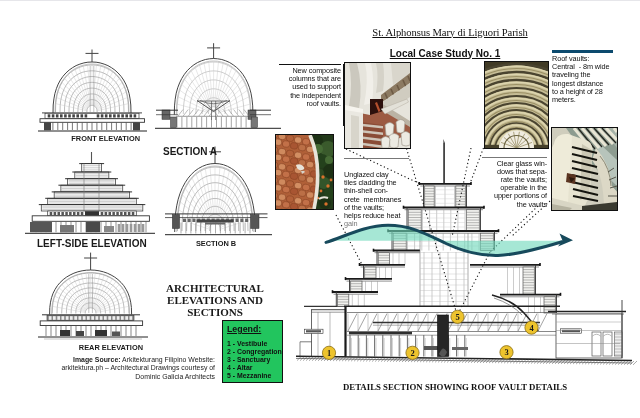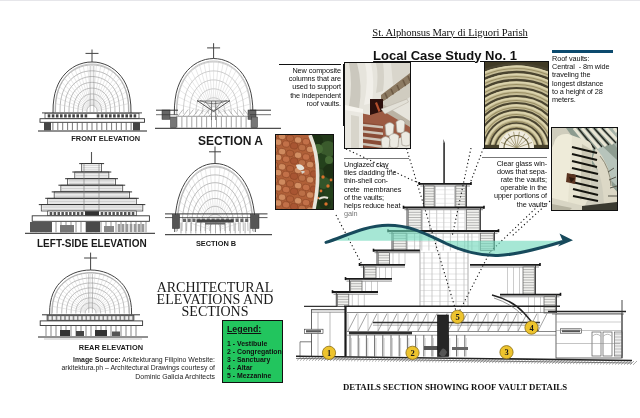--- a/index.html
+++ b/index.html
@@ -982,56 +982,56 @@
       </g>
 
 <g>
         <circle cx="457.5" cy="316.8" r="6.6" fill="#edc32d" stroke="#8a6d14" stroke-width="0.8"></circle>
         <text x="457.5" y="319.8" font-family="Liberation Serif,serif" font-size="8.5" font-weight="bold" fill="#1a1a1a" text-anchor="middle">5</text>
       </g>
 </svg>
 
 <div class="lbl" style="left:40px;top:134px;width:100px;text-align:right;font-size:7.4px;">FRONT ELEVATION</div>
 
-<div class="lbl" style="left:163px;top:134px;width:100px;text-align:right;font-size:12px;">SECTION A</div>
+<div class="lbl" style="left:163px;top:146px;width:100px;text-align:left;font-size:10px;">SECTION A</div>
 
 <div class="lbl" style="left:37px;top:238px;width:100px;text-align:center;font-size:10px;">LEFT-SIDE ELEVATION</div>
 
 <div class="lbl" style="left:166px;top:238.5px;width:100px;text-align:center;font-size:7.4px;">SECTION B</div>
 
 <div class="lbl" style="left:43px;top:342.5px;width:100px;text-align:right;font-size:7.4px;">REAR ELEVATION</div>
 
 <div style="position:absolute;left:140px;top:282px;width:150px;text-align:center;
-font-family:'Liberation Serif',serif;font-weight:normal;font-size:14px;line-height:12px;color:#1a1a1a;">ARCHITECTURAL<br>ELEVATIONS AND SECTIONS</div>
+font-family:'Liberation Serif',serif;font-weight:bold;font-size:11px;line-height:12px;color:#1a1a1a;">ARCHITECTURAL<br>ELEVATIONS AND SECTIONS</div>
 
 <div style="position:absolute;left:222px;top:320px;width:59px;height:61px;border:1.4px solid #111;background:#22c55e;">
 
 <div style="position:absolute;left:4px;top:3px;font-size:8.8px;font-weight:bold;text-decoration:underline;color:#111;">Legend:</div>
 
 <div style="position:absolute;left:4px;top:19px;font-size:6.9px;font-weight:bold;line-height:8.1px;white-space:nowrap;color:#111;">1 - Vestibule<br>2 - Congregation<br>3 - Sanctuary<br>4 - Altar<br>5 - Mezzanine</div>
 </div>
 
 <div style="position:absolute;left:55px;top:355.5px;width:160px;text-align:right;font-size:6.9px;
 line-height:8.5px;color:#222;"><b>Image Source:</b> Arkitekturang Filipino Website:<br>arkitektura.ph – Architectural Drawings courtesy of<br>Dominic Galicia Architects</div>
 
 <div style="position:absolute;left:305px;top:26.5px;width:290px;text-align:center;
 font-family:'Liberation Serif',serif;font-weight:normal;font-size:10.6px;color:#111;
 text-decoration:underline;letter-spacing:-0.1px;">St. Alphonsus Mary di Liguori Parish</div>
 
-<div style="position:absolute;left:345px;top:47.5px;width:200px;text-align:center;font-size:13px;
+<div style="position:absolute;left:345px;top:47.5px;width:200px;text-align:center;font-size:10px;
 font-weight:bold;color:#111;text-decoration:underline;">Local Case Study No. 1</div>
 
 <div class="note" style="left:279px;top:64px;width:62px;text-align:right;
 border-top:1px solid #111;padding-top:2px;">New composite<br>columns that are<br>used to support<br>the independent<br>roof vaults.</div>
 
 <div style="position:absolute;left:343px;top:64px;width:1px;height:62px;background:#111;"></div>
 
 <div class="note" style="left:552px;top:50px;width:61px;border-top:3px solid #0c4a6e;padding-top:2px;">Roof vaults:<br>Central&nbsp; - 8m wide<br>traveling the<br>longest distance<br>to a height of 28<br>meters.</div>
 
-<div class="note" style="left:344px;top:158px;width:65px;border-top:1px solid #777;padding-top:2px;">Unglazed clay<br>tiles cladding the<br>thin-shell con-<br>crete&nbsp; membranes<br>of the vaults;<br>helps reduce heat<br><span style="color:#777;">gain</span></div>
+<div class="note" style="left:344px;top:158px;width:65px;border-top:1px solid #777;padding-top:12px;">Unglazed clay<br>tiles cladding the<br>thin-shell con-<br>crete&nbsp; membranes<br>of the vaults;<br>helps reduce heat<br><span style="color:#777;">gain</span></div>
 
 <div class="note" style="left:482px;top:156.5px;width:65px;text-align:right;border-top:1px solid #777;padding-top:2px;">Clear glass win-<br>dows that sepa-<br>rate the vaults;<br>operable in the<br>upper portions of<br>the vaults</div>
 
 <div class="photo" style="left:344px;top:62px;"><svg width="65" height="85" viewBox="0 0 65 85">
 <rect width="65" height="85" fill="#e6e4dc"></rect>
 <path d="M12 0 Q18 22 14 46 L4 44 Q8 20 4 0 Z" fill="#cbc8be"></path>
 <path d="M26 0 Q30 18 27 40 L19 42 Q24 16 20 0 Z" fill="#f1efe9"></path>
 <path d="M38 0 Q40 14 38 28 L31 30 Q34 13 31 0 Z" fill="#d5d2c8"></path>
 <path d="M46 0 L65 0 L65 10 L48 22 Z" fill="#d9d6cc"></path>
 <path d="M65 10 L36 32 L36 40 L65 20 Z" fill="#8c7a62"></path>

